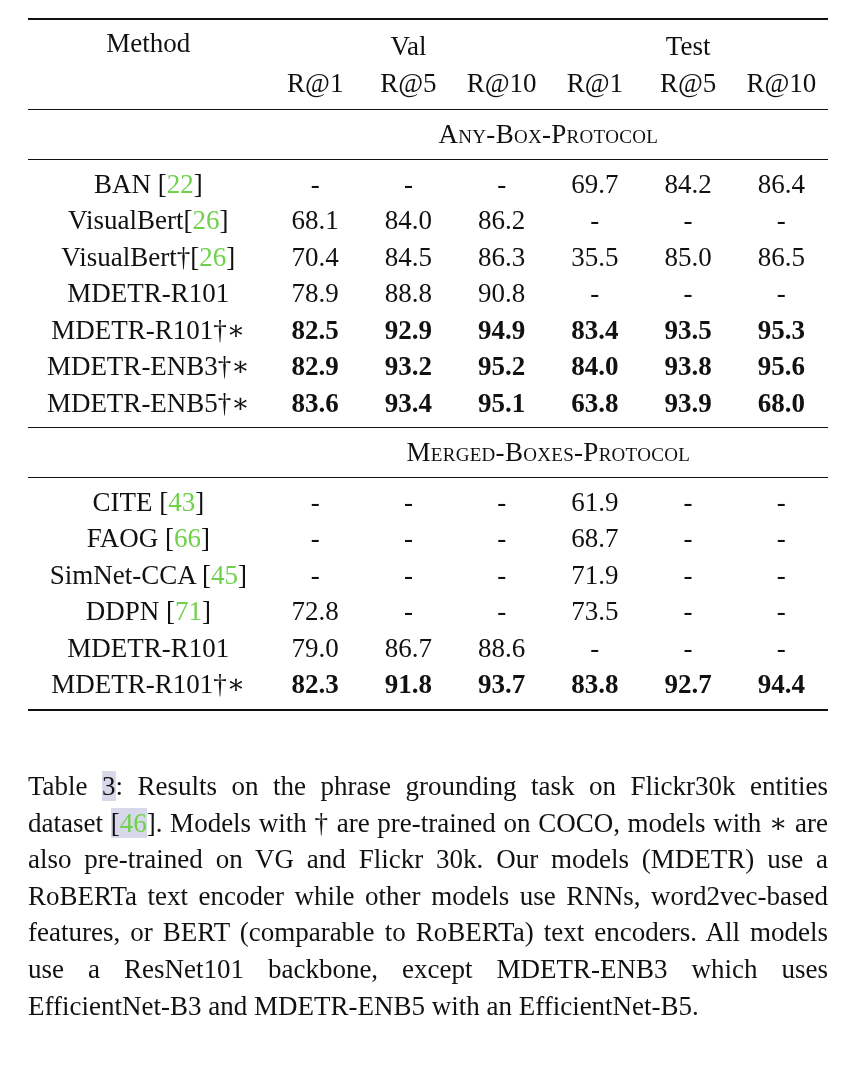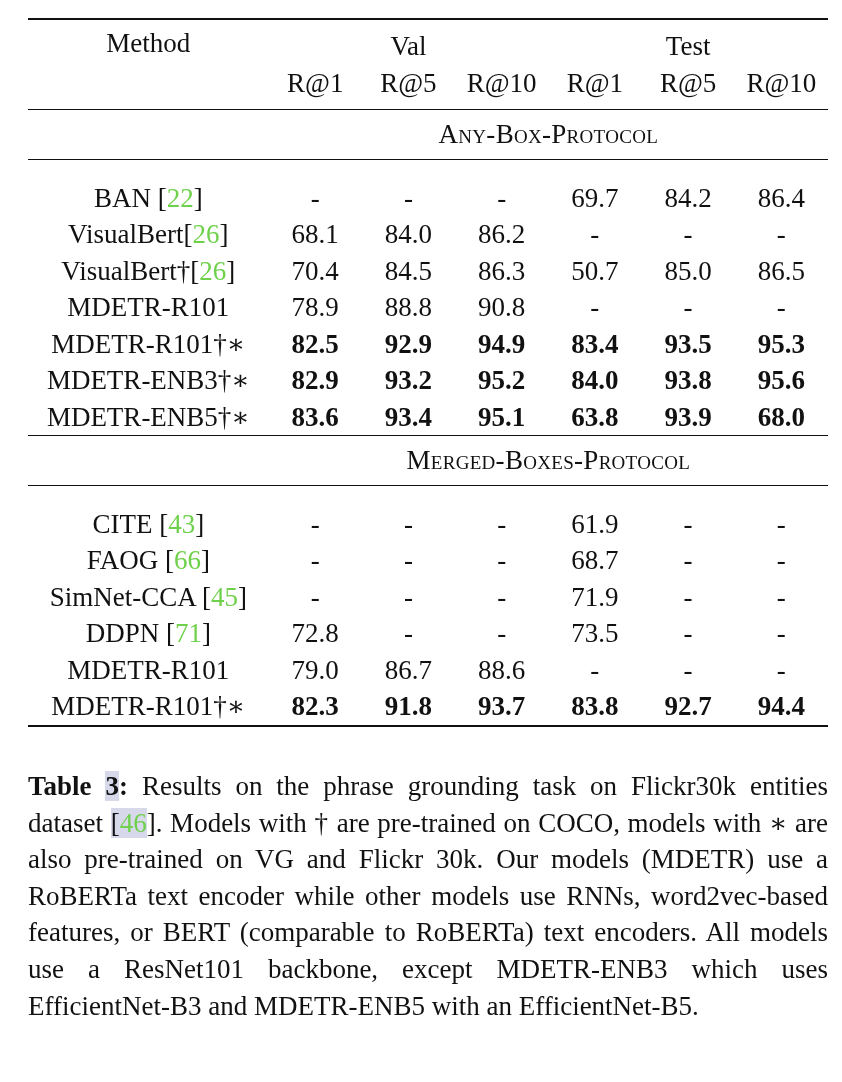--- a/index.html
+++ b/index.html
@@ -13,27 +13,27 @@
   td, th { text-align: center; padding: 0; font-weight: normal; line-height: 36.5px; }
   .rule-top { border-top: 2.5px solid #111; }
   .rule-mid { border-top: 1.6px solid #111; }
   .rule-bot { border-bottom: 2.5px solid #111; }
   .col-method { width: 240px; }
   .col-num { width: 93px; }
   .bold { font-weight: bold; margin-top: 39px; }
   .cite { color: #6fd14b; }
   .section { font-variant: small-caps; letter-spacing: 0.3px; }
   .section-row td { padding-top: 6px; padding-bottom: 6px; }
-  .first-data td { padding-top: 20px; }
-  .last-data td { padding-bottom: 0; }
+  .first-data td { padding-top: 6px; }
+  .last-data td { padding-bottom: 6px; }
   .caption {
     position: absolute; left: 28px; top: 768px; width: 800px;
     font-size: 27px; line-height: 36.6px; text-align: justify; color: #111;
   }
-  .caption .label { font-weight: bold; }
+  .caption .label { font-weight: normal; }
   .hl { background: #d7d9ea; }
 </style>
 </head>
 <body>
 
 <div class="table-wrap">
   <table>
     <colgroup>
       <col class="col-method">
         <col class="col-num">
@@ -80,21 +80,21 @@
           <td>86.2</td>
           <td>-</td>
           <td>-</td>
           <td>-</td>
         </tr>
         <tr class="">
           <td><span>VisualBert†[</span><span class="cite">26</span><span>]</span></td>
           <td>70.4</td>
           <td>84.5</td>
           <td>86.3</td>
-          <td>50.7</td>
+          <td>35.5</td>
           <td>85.0</td>
           <td>86.5</td>
         </tr>
         <tr class="">
           <td><span>MDETR-R101</span></td>
           <td>78.9</td>
           <td>88.8</td>
           <td>90.8</td>
           <td>-</td>
           <td>-</td>

